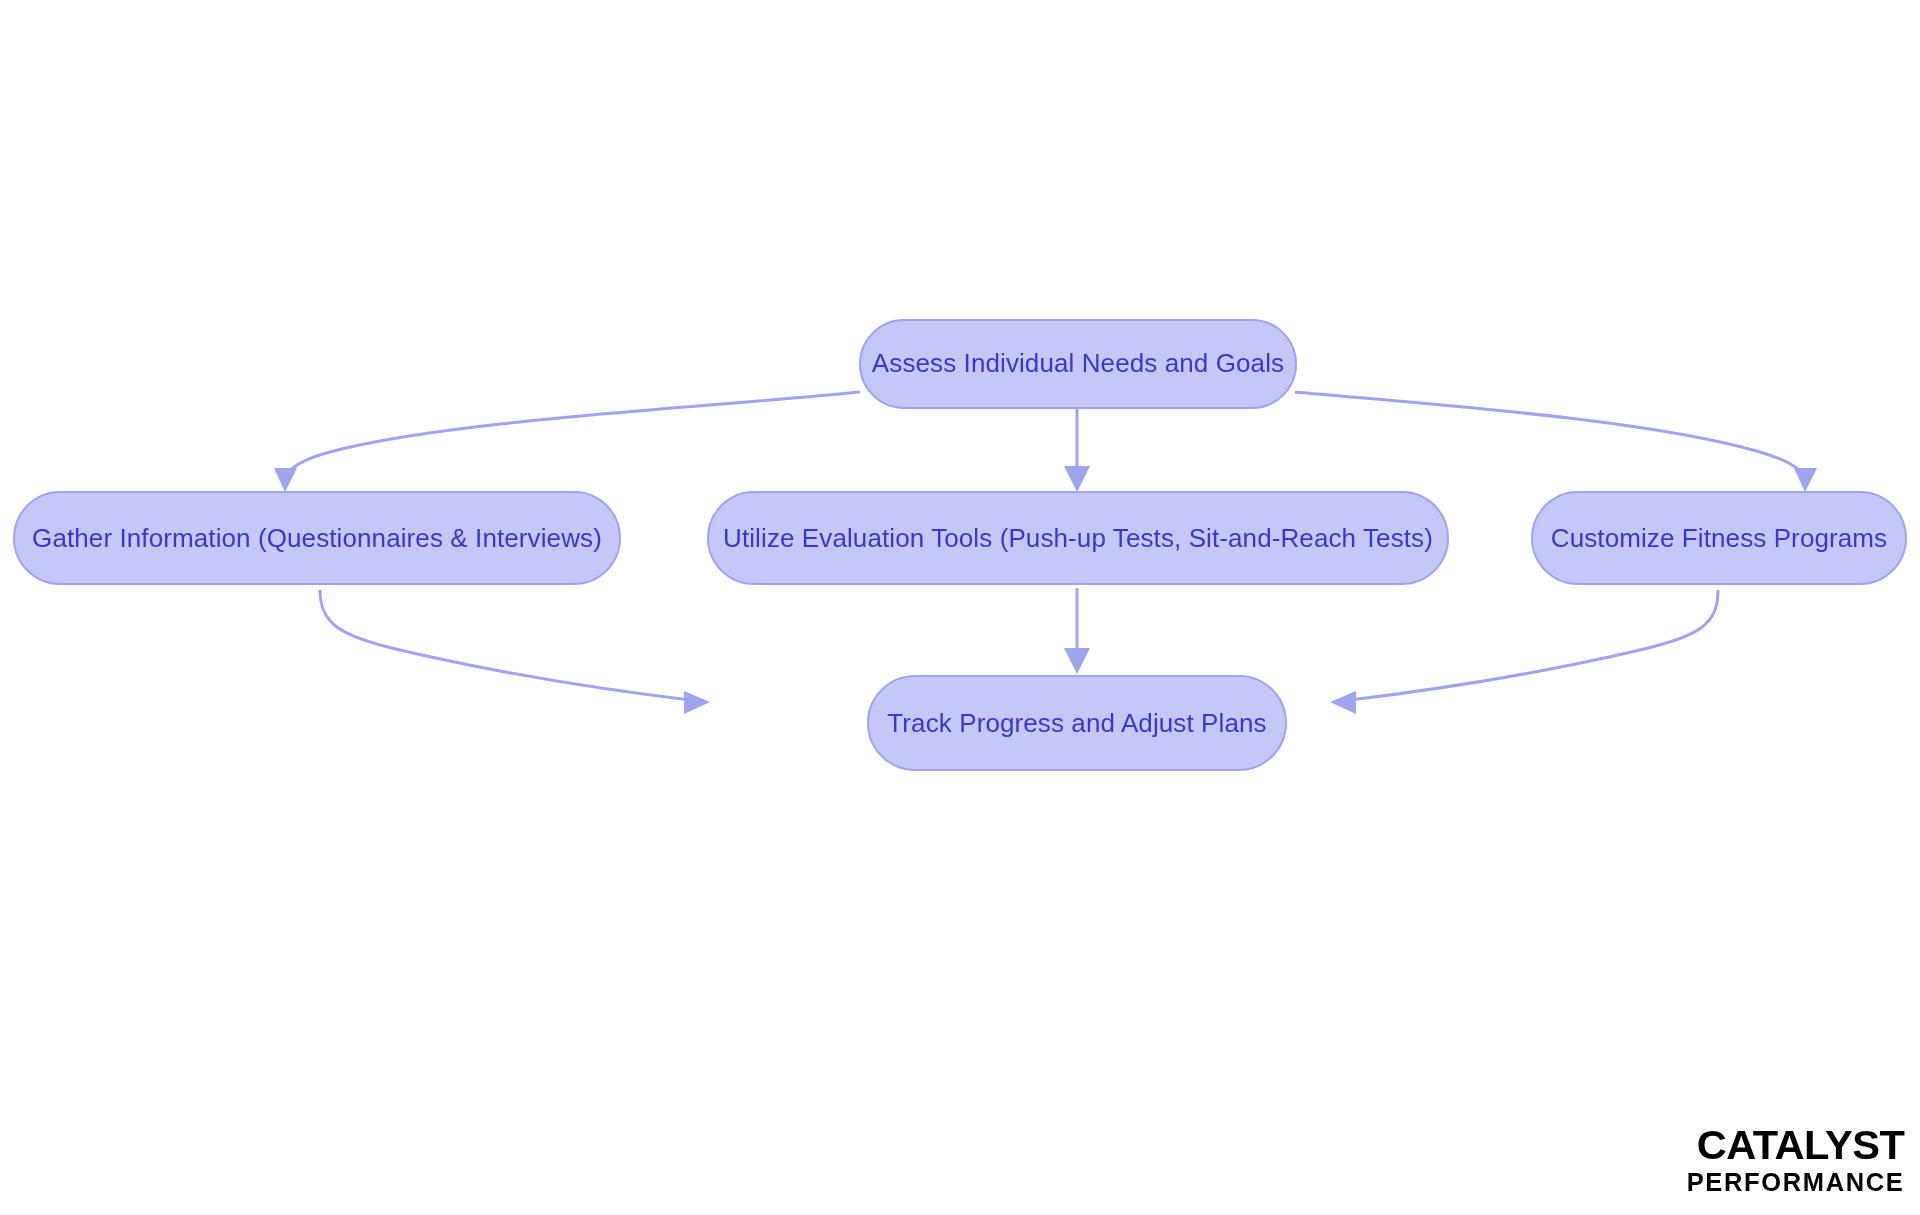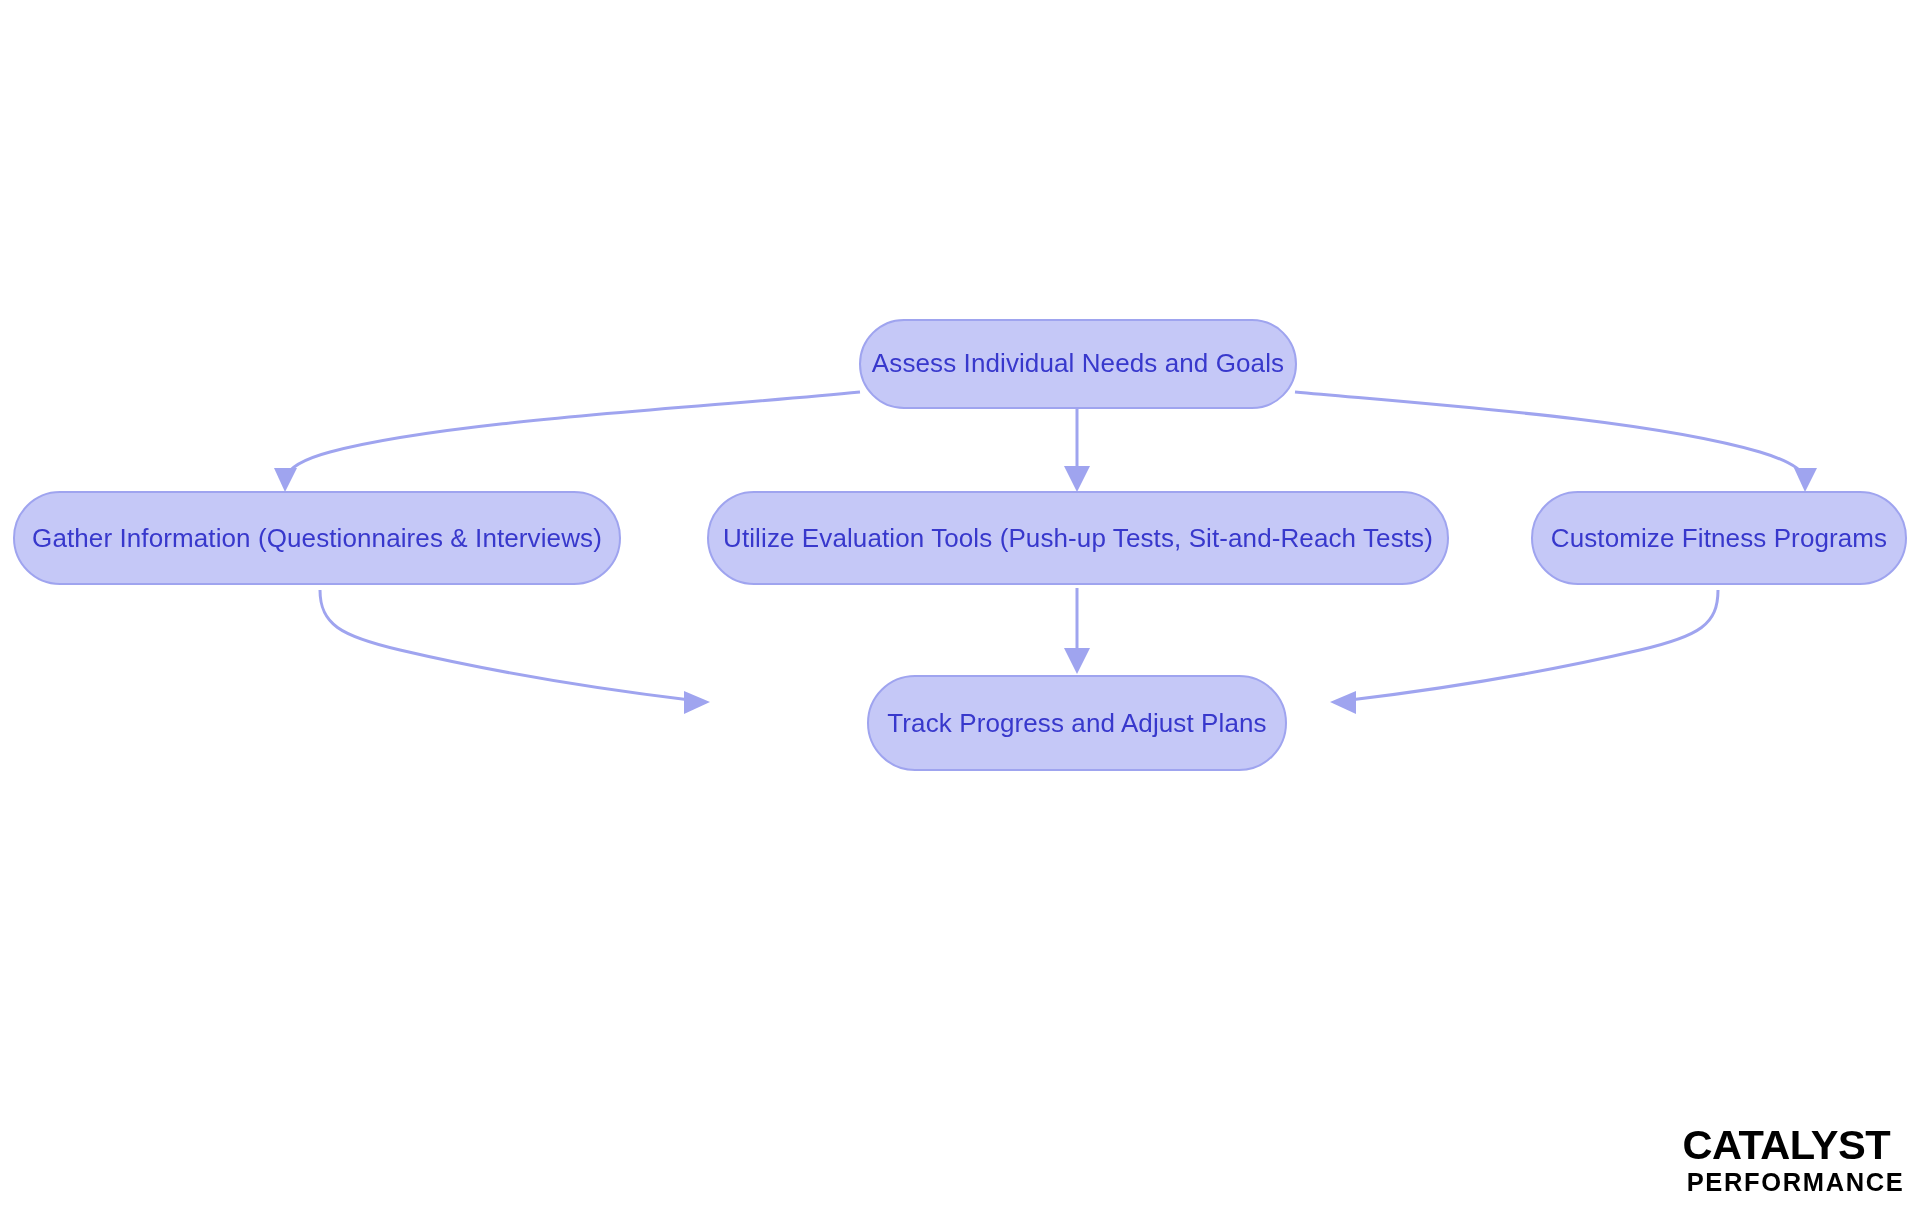--- a/index.html
+++ b/index.html
@@ -41,20 +41,21 @@
     stroke-width: 3;
   }
   .edge-head {
     fill: #9fa4ef;
     stroke: none;
   }
   .brand-wrap {
     position: absolute;
     right: 16px;
     bottom: 20px;
+    text-align: right;
     line-height: 1;
     user-select: none;
   }
   .brand-primary {
     font-family: "Liberation Sans", sans-serif;
     font-weight: 700;
     font-size: 40px;
     letter-spacing: -0.5px;
     color: #000000;
     display: block;

